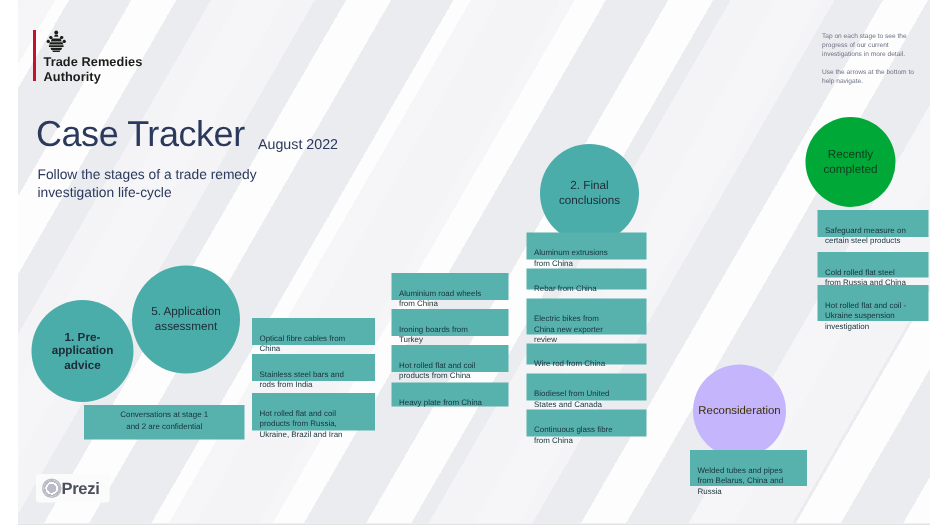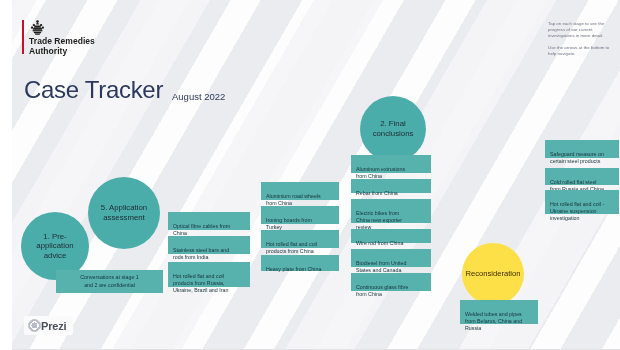--- a/index.html
+++ b/index.html
@@ -69,21 +69,21 @@
   .hint2{top:45px;}
 
   
   .circle{
     position:absolute;border-radius:50%;
     display:flex;align-items:center;justify-content:center;text-align:center;
     color:#1d2b37;white-space:pre-line;
   }
   .c-teal{background:#4bada9;}
   .c-green{background:#00a838;}
-  .c-amber{background:#fde047;}
+  .c-amber{background:#c4b5fd;}
 
   
   .box{
     position:absolute;background:#57b2ae;color:#17333b;
     font-size:5.3px;line-height:7px;
     padding:4px 5px;box-sizing:border-box;white-space:pre-line;
   }
   .note{
     position:absolute;background:#57b2ae;color:#17333b;
     font-size:5.3px;line-height:7.4px;
@@ -130,28 +130,30 @@
           <path d="M5.8 13.6h5.4l-.5 1.1H6.3z"></path>
         </g>
       </svg>
       <div class="logo-text">Trade Remedies
 Authority</div>
     </div>
   </div>
 
   <div class="title">Case Tracker</div>
   <div class="date">August 2022</div>
+  <div class="subtitle">Follow the stages of a trade remedy
+investigation life-cycle</div>
 
   <div class="hint hint1">Tap on each stage to see the
 progress of our current
 investigations in more detail.</div>
   <div class="hint hint2">Use the arrows at the bottom to
 help navigate.</div>
 
-  <div class="circle c-teal" style="left:9px;top:212px;width:68px;height:68px;font-size:7.8px;line-height:9.6px;">
+  <div class="circle c-teal" style="left:9px;top:200px;width:68px;height:68px;font-size:7.8px;line-height:9.6px;font-weight:bold;">
     <span>1. Pre-
 application
 advice</span>
   </div>
 
   <div class="circle c-teal" style="left:76px;top:177px;width:72px;height:72px;font-size:7.8px;line-height:9.6px;">
     <span>5. Application
 assessment</span>
   </div>
 
@@ -211,20 +213,24 @@
   </div>
   <div class="box" style="left:339px;top:249px;width:80px;height:18px;">
     <span>Biodiesel from United
 States and Canada</span>
   </div>
   <div class="box" style="left:339px;top:273px;width:80px;height:18px;">
     <span>Continuous glass fibre
 from China</span>
   </div>
 
+  <div class="circle c-green" style="left:525px;top:78px;width:60px;height:60px;font-size:7.8px;line-height:9.6px;color:#123d1e;">
+    <span>Recently
+completed</span>
+  </div>
   <div class="box" style="left:533px;top:140px;width:74px;height:18px;">
     <span>Safeguard measure on
 certain steel products</span>
   </div>
   <div class="box" style="left:533px;top:168px;width:74px;height:17px;">
     <span>Cold rolled flat steel
 from Russia and China</span>
   </div>
   <div class="box" style="left:533px;top:190px;width:74px;height:24px;">
     <span>Hot rolled flat and coil -

